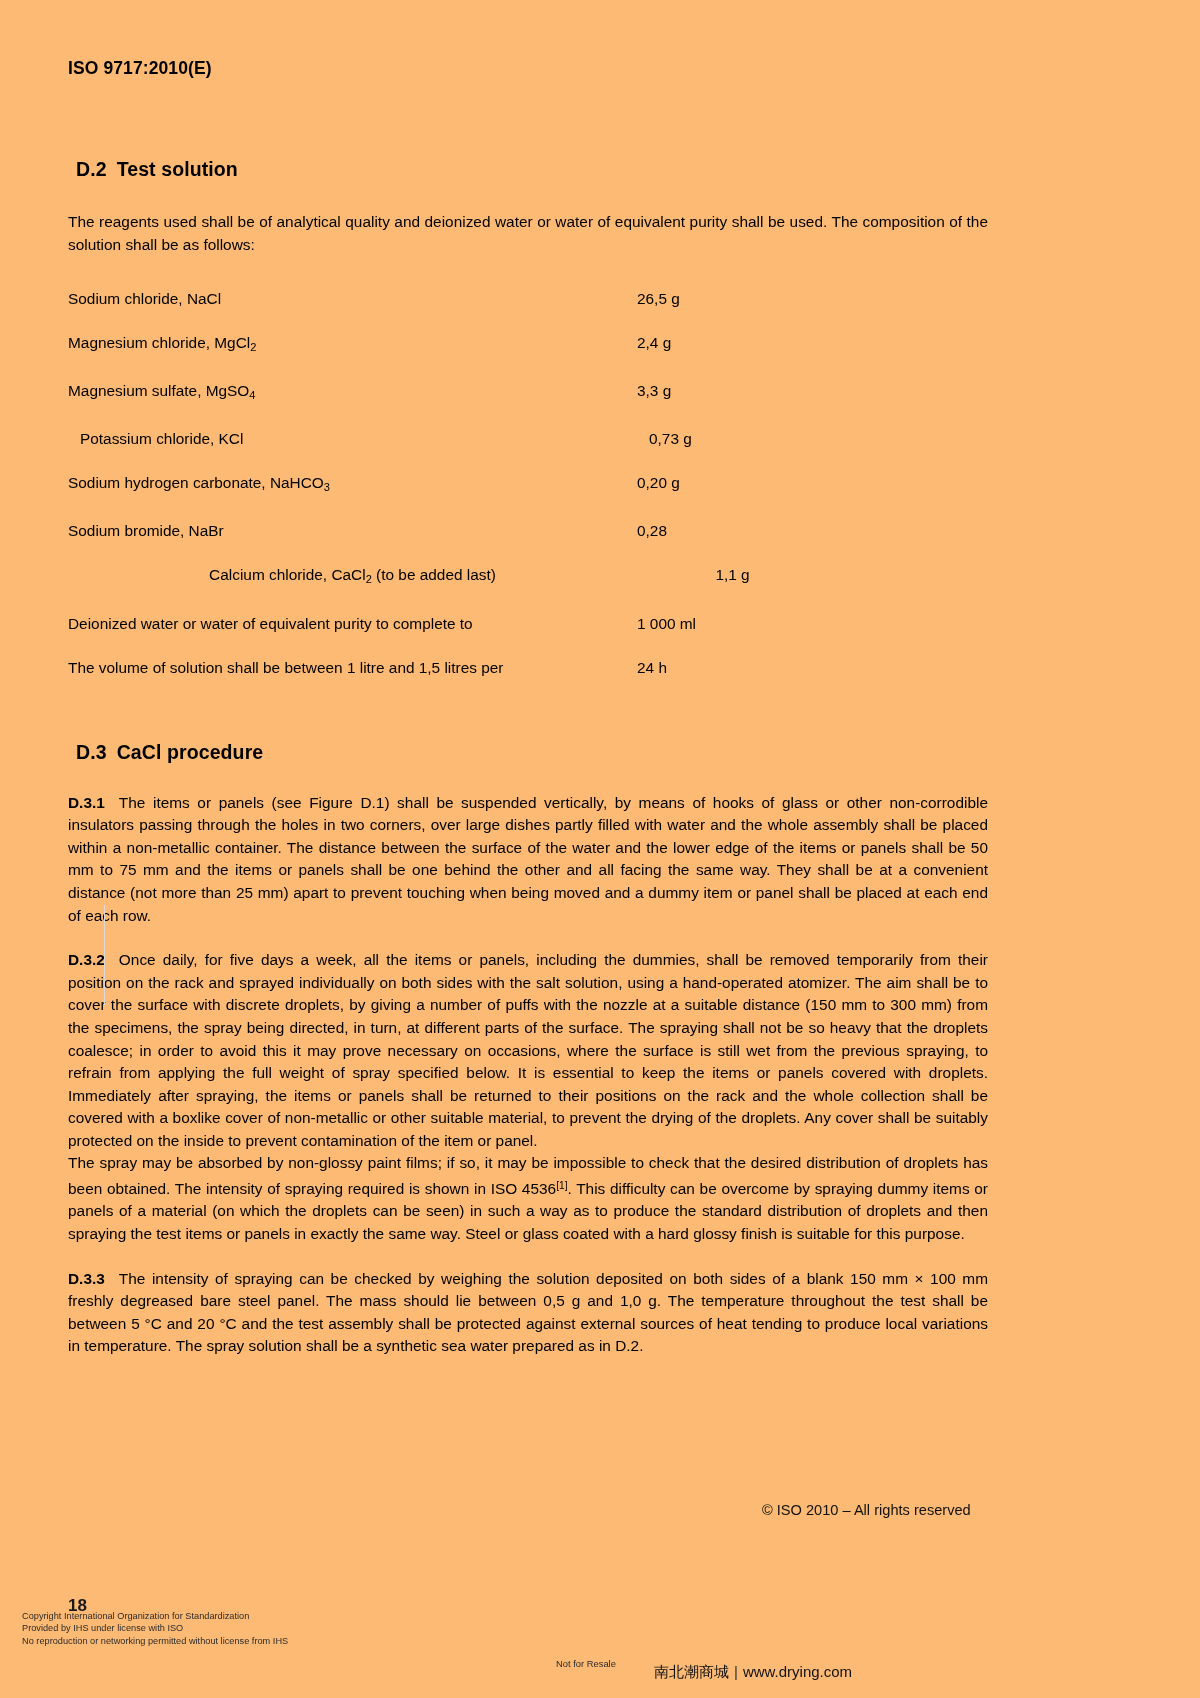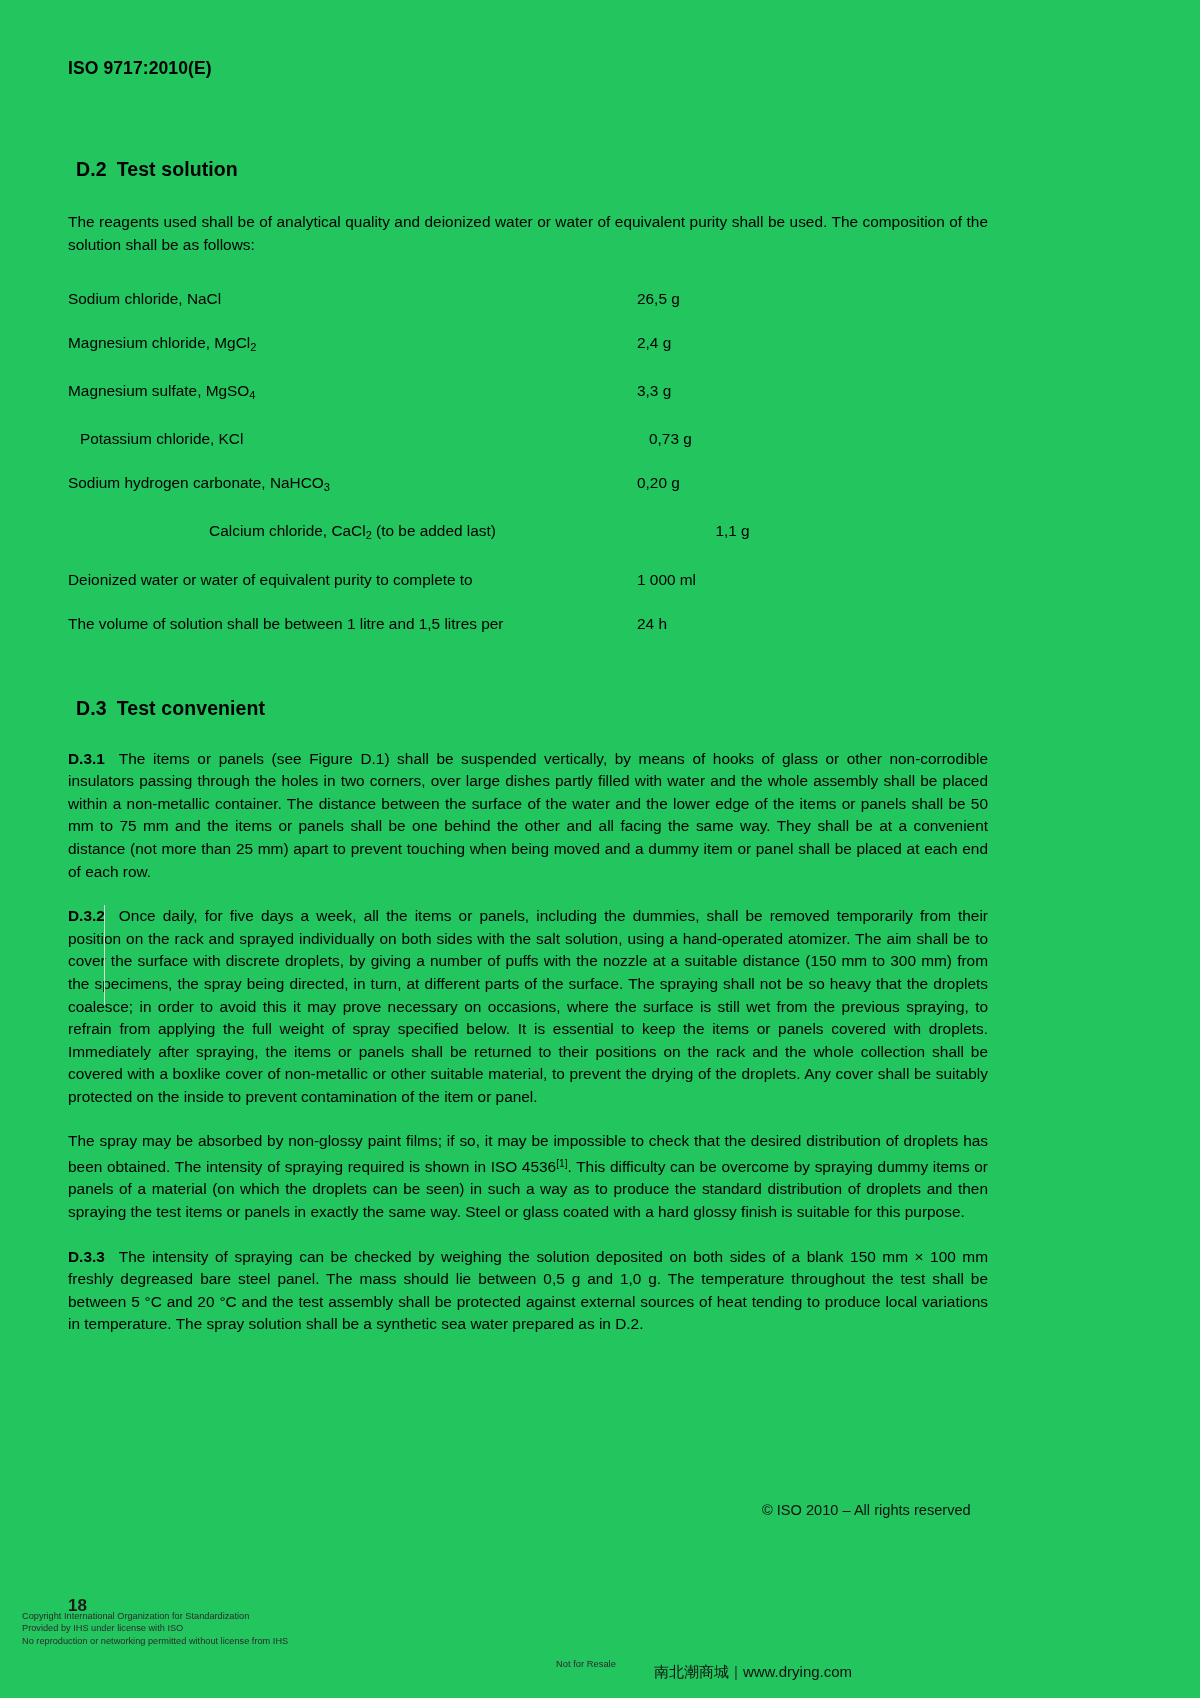--- a/index.html
+++ b/index.html
@@ -8,21 +8,21 @@
     background: #ffffff;
   }
   body {
     font-family: "Liberation Sans", sans-serif;
     color: #000000;
   }
   .page {
     position: relative;
     width: 1200px;
     height: 1698px;
-    background: #22c55e;
+    background: #fdba74;
     overflow: hidden;
     box-sizing: border-box;
   }
   .content {
     position: absolute;
     left: 68px;
     top: 0;
     width: 920px;
   }
 
@@ -157,51 +157,55 @@
       <div class="reagent-row" style="margin-bottom:22px;margin-left:12px;">
         <div class="reagent-name"><span>Potassium chloride, KCl</span></div>
         <div class="reagent-value">0,73 g</div>
       </div>
 
       <div class="reagent-row" style="margin-bottom:22px;">
         <div class="reagent-name"><span>Sodium hydrogen carbonate, NaHCO</span><sub>3</sub></div>
         <div class="reagent-value">0,20 g</div>
       </div>
 
+      <div class="reagent-row" style="margin-bottom:22px;">
+        <div class="reagent-name"><span>Sodium bromide, NaBr</span></div>
+        <div class="reagent-value">0,28</div>
+      </div>
 
       <div class="reagent-row" style="margin-bottom:22px;text-align:center;">
         <div class="reagent-name"><span>Calcium chloride, CaCl</span><sub>2</sub><span> (to be added last)</span></div>
         <div class="reagent-value">1,1 g</div>
       </div>
 
       <div class="reagent-row" style="margin-bottom:22px;">
         <div class="reagent-name"><span>Deionized water or water of equivalent purity to complete to</span></div>
         <div class="reagent-value">1 000 ml</div>
       </div>
 
       <div class="reagent-row">
         <div class="reagent-name"><span>The volume of solution shall be between 1 litre and 1,5 litres per</span></div>
         <div class="reagent-value">24 h</div>
       </div>
 
     </div>
 
     <h2 class="h2" style="margin-top:62px;">
-      <span class="num">D.3</span><span>Test convenient</span>
+      <span class="num">D.3</span><span>CaCl procedure</span>
     </h2>
 
     <p class="para" style="margin-top:28px;">
       <span class="lead">D.3.1</span><span>The items or panels (see Figure D.1) shall be suspended vertically, by means of hooks of glass or other non-corrodible insulators passing through the holes in two corners, over large dishes partly filled with water and the whole assembly shall be placed within a non-metallic container. The distance between the surface of the water and the lower edge of the items or panels shall be 50 mm to 75 mm and the items or panels shall be one behind the other and all facing the same way. They shall be at a convenient distance (not more than 25 mm) apart to prevent touching when being moved and a dummy item or panel shall be placed at each end of each row.</span>
     </p>
 
     <p class="para" style="margin-top:22px;">
       <span class="lead">D.3.2</span><span>Once daily, for five days a week, all the items or panels, including the dummies, shall be removed temporarily from their position on the rack and sprayed individually on both sides with the salt solution, using a hand-operated atomizer. The aim shall be to cover the surface with discrete droplets, by giving a number of puffs with the nozzle at a suitable distance (150 mm to 300 mm) from the specimens, the spray being directed, in turn, at different parts of the surface. The spraying shall not be so heavy that the droplets coalesce; in order to avoid this it may prove necessary on occasions, where the surface is still wet from the previous spraying, to refrain from applying the full weight of spray specified below. It is essential to keep the items or panels covered with droplets. Immediately after spraying, the items or panels shall be returned to their positions on the rack and the whole collection shall be covered with a boxlike cover of non-metallic or other suitable material, to prevent the drying of the droplets. Any cover shall be suitably protected on the inside to prevent contamination of the item or panel.</span>
     </p>
 
-    <p class="para" style="margin-top:22px;">
+    <p class="para" style="">
       <span>The spray may be absorbed by non-glossy paint films; if so, it may be impossible to check that the desired distribution of droplets has been obtained. The intensity of spraying required is shown in ISO 4536</span><sup>[1]</sup><span>. This difficulty can be overcome by spraying dummy items or panels of a material (on which the droplets can be seen) in such a way as to produce the standard distribution of droplets and then spraying the test items or panels in exactly the same way. Steel or glass coated with a hard glossy finish is suitable for this purpose.</span>
     </p>
 
     <p class="para" style="margin-top:22px;">
       <span class="lead">D.3.3</span><span>The intensity of spraying can be checked by weighing the solution deposited on both sides of a blank 150 mm × 100 mm freshly degreased bare steel panel. The mass should lie between 0,5 g and 1,0 g. The temperature throughout the test shall be between 5 °C and 20 °C and the test assembly shall be protected against external sources of heat tending to produce local variations in temperature. The spray solution shall be a synthetic sea water prepared as in D.2.</span>
     </p>
 
   </div>
 
   <div class="scan-line"></div>

